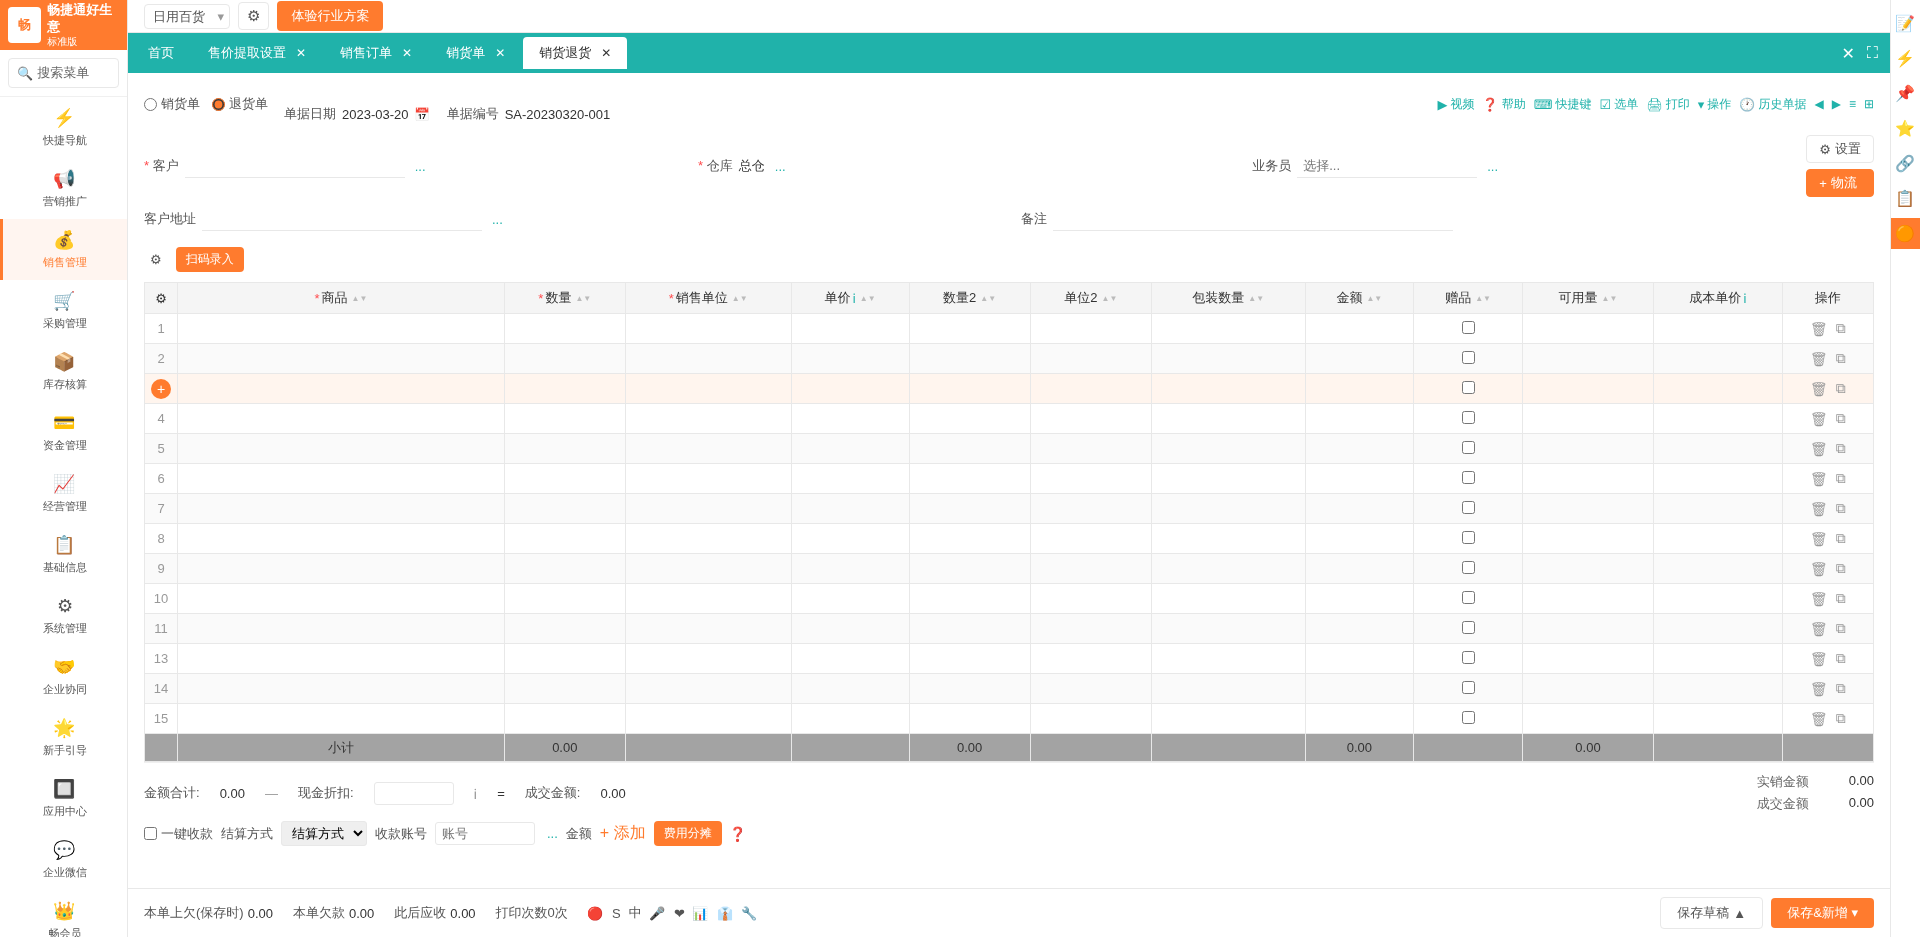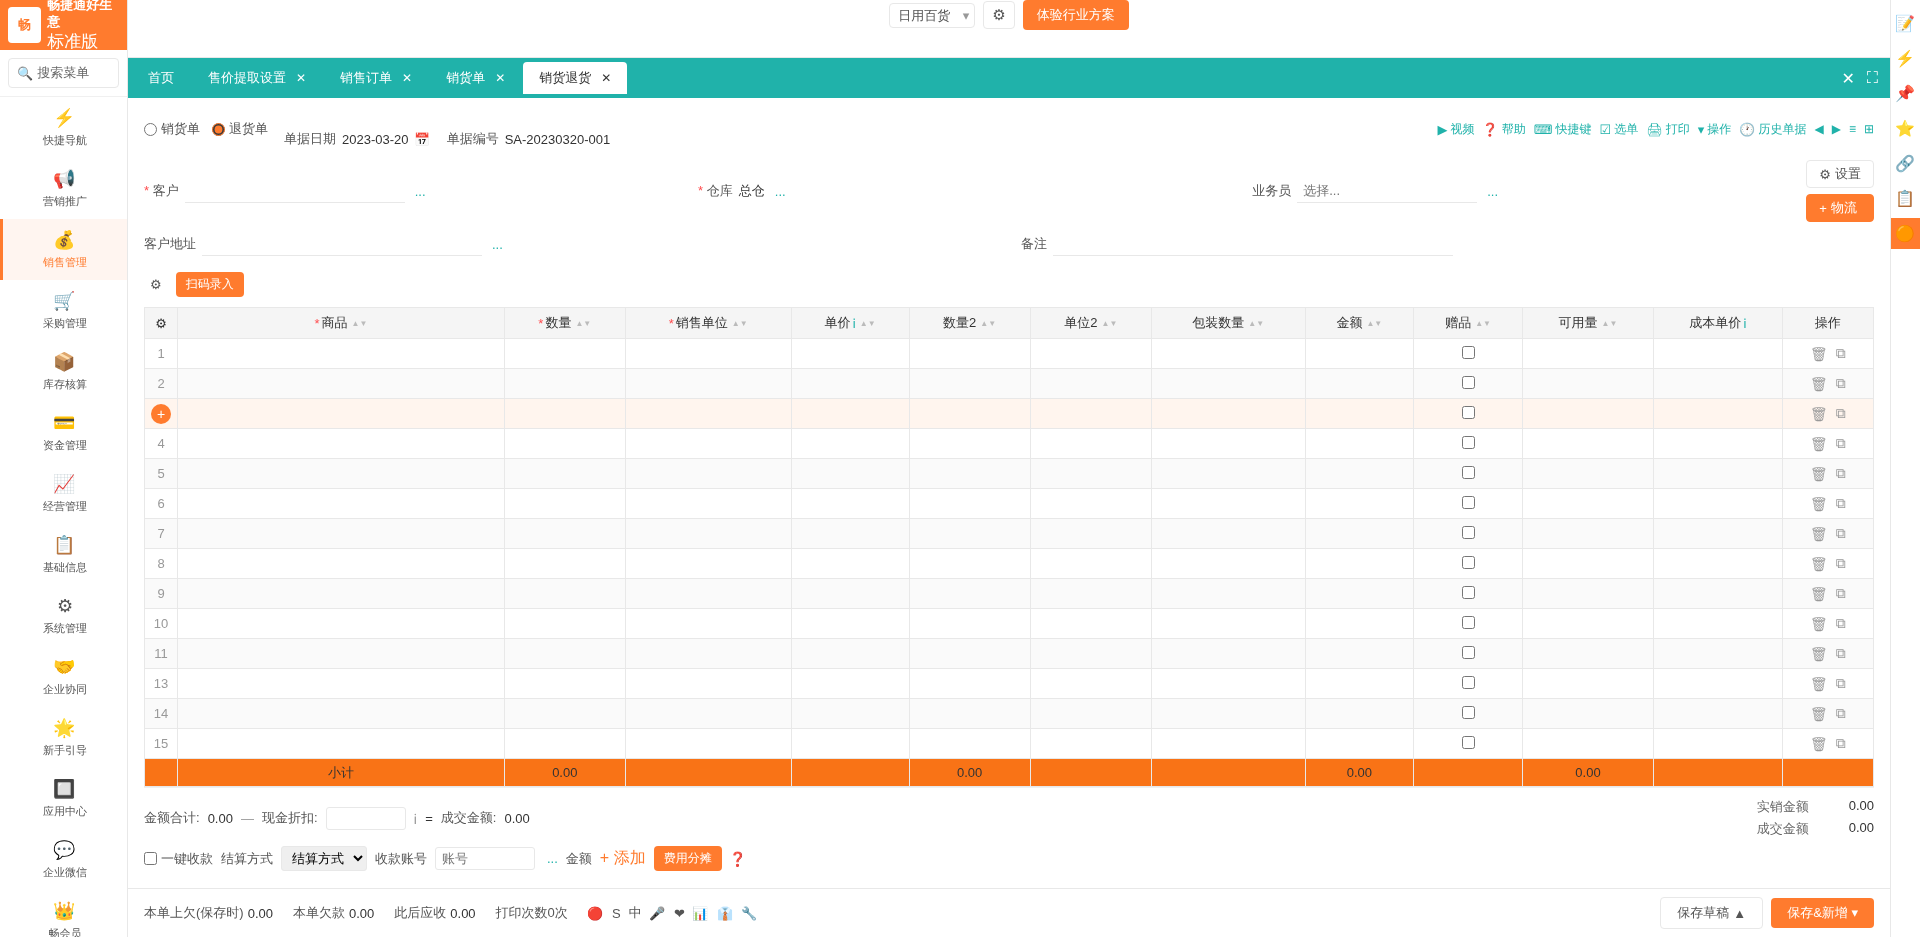--- a/index.html
+++ b/index.html
@@ -11,21 +11,21 @@
     .sidebar-logo-icon { width: 36px; height: 36px; background: #fff; border-radius: 4px; display: flex; align-items: center; justify-content: center; font-size: 18px; color: #ff7b2e; font-weight: bold; }
     .sidebar-logo-text { color: #fff; font-size: 12px; line-height: 1.3; font-weight: bold; }
     .sidebar-search { padding: 8px; border-bottom: 1px solid #f0f0f0; }
     .sidebar-search-btn { width: 100%; background: none; border: 1px solid #e8e8e8; border-radius: 4px; padding: 5px 8px; cursor: pointer; color: #666; font-size: 12px; display: flex; align-items: center; gap: 4px; }
     .sidebar-nav-item { display: flex; flex-direction: column; align-items: center; padding: 10px 4px; cursor: pointer; color: #555; gap: 4px; border-left: 3px solid transparent; }
     .sidebar-nav-item.active { background: #fff5f0; color: #ff7b2e; border-left: 3px solid #ff7b2e; }
     .sidebar-nav-icon { font-size: 18px; }
     .sidebar-nav-label { font-size: 11px; }
 
     
-    .topbar { background: #fff; height: 58px; display: flex; align-items: center; justify-content: space-between; padding: 0 16px; border-bottom: 1px solid #e8e8e8; flex-shrink: 0; flex-direction: column; }
+    .topbar { background: #fff; height: 33px; display: flex; align-items: center; justify-content: space-between; padding: 0 16px; border-bottom: 1px solid #e8e8e8; flex-shrink: 0; }
     .topbar-left { display: flex; align-items: center; gap: 8px; }
     .topbar-select { border: 1px solid #e8e8e8; border-radius: 4px; padding: 4px 24px 4px 8px; color: #555; background: #fff; cursor: pointer; appearance: none; position: relative; }
     .topbar-select-wrap { position: relative; display: flex; align-items: center; }
     .topbar-select-wrap::after { content: '▾'; position: absolute; right: 6px; color: #999; pointer-events: none; }
     .topbar-settings-btn { background: none; border: 1px solid #e8e8e8; border-radius: 4px; padding: 4px 8px; cursor: pointer; color: #555; font-size: 15px; }
     .topbar-trial-btn { background: #ff7b2e; color: #fff; border: none; border-radius: 4px; padding: 6px 14px; cursor: pointer; font-size: 13px; }
     .topbar-right { display: flex; align-items: center; gap: 16px; }
     .topbar-right-item { display: flex; align-items: center; gap: 4px; cursor: pointer; color: #555; font-size: 13px; }
     .badge { background: #ff4d4f; color: #fff; border-radius: 10px; padding: 1px 5px; font-size: 11px; position: absolute; top: -6px; right: -8px; }
     .badge-wrap { position: relative; display: inline-block; }
@@ -67,34 +67,34 @@
     .table-toolbar { display: flex; align-items: center; padding: 6px 0; gap: 8px; margin-bottom: 4px; }
     .table-toolbar-btn { background: none; border: none; cursor: pointer; color: #555; font-size: 13px; display: flex; align-items: center; gap: 3px; padding: 3px 6px; border-radius: 3px; }
     .scan-btn { background: #ff7b2e; color: #fff; border: none; border-radius: 4px; padding: 4px 10px; cursor: pointer; font-size: 12px; }
 
     
     .data-table { width: 100%; border-collapse: collapse; font-size: 12px; }
     .data-table th { background: #f5f5f5; border: 1px solid #e8e8e8; padding: 6px 8px; text-align: center; white-space: nowrap; color: #333; font-weight: 500; }
     .data-table td { border: 1px solid #e8e8e8; padding: 4px 6px; text-align: center; height: 28px; color: #333; }
     .data-table tr:nth-child(even) { background: #fafafa; }
     .data-table .row-active { background: #fff5ee !important; }
-    .data-table .subtotal { background: #f97316; font-weight: 500; }
+    .data-table .subtotal { background: #a3a3a3; font-weight: 500; }
     .data-table .row-num { color: #999; width: 30px; }
     .checkbox-cell { text-align: center; }
     input[type=checkbox] { accent-color: #20b2aa; }
     .col-actions { display: flex; gap: 4px; justify-content: center; align-items: center; }
     .icon-btn { background: none; border: none; cursor: pointer; color: #999; font-size: 14px; padding: 2px; }
     .sort-arrows { display: inline-flex; flex-direction: column; font-size: 8px; color: #bbb; margin-left: 2px; vertical-align: middle; }
     .th-sort { display: flex; align-items: center; justify-content: center; gap: 2px; }
     .required-star { color: #ff4d4f; }
     .add-row-btn { width: 20px; height: 20px; background: #ff7b2e; color: #fff; border: none; border-radius: 50%; cursor: pointer; font-size: 14px; display: flex; align-items: center; justify-content: center; }
 
     
     .form-footer { border-top: 1px solid #f0f0f0; padding: 10px 0; }
-    .footer-row1 { display: flex; align-items: center; gap: 8px; margin-bottom: 8px; }
+    .footer-row1 { display: flex; align-items: center; gap: 20px; margin-bottom: 8px; }
     .footer-row2 { display: flex; align-items: center; gap: 8px; }
     .footer-label { color: #555; white-space: nowrap; }
     .footer-value { color: #333; font-weight: 500; }
     .footer-separator { color: #999; }
     .footer-input { border: 1px solid #e8e8e8; border-radius: 3px; padding: 3px 6px; width: 100px; }
     .footer-calc { color: #333; }
     .checkbox-label { display: flex; align-items: center; gap: 4px; cursor: pointer; color: #555; }
     .discount-input { border: 1px solid #e8e8e8; border-radius: 3px; padding: 3px 6px; width: 80px; }
     .add-btn { background: none; border: none; cursor: pointer; color: #ff7b2e; font-size: 16px; }
     .fenpei-btn { background: #ff7b2e; color: #fff; border: none; border-radius: 4px; padding: 4px 10px; cursor: pointer; font-size: 12px; }
@@ -119,21 +119,21 @@
 </head>
 <body>
 
 <div class="sidebar">
   <div class="sidebar-logo">
     <div class="sidebar-logo-icon">
       <span>畅</span>
     </div>
     <div class="sidebar-logo-text">
       <div>畅捷通好生意</div>
-      <div style="font-size:17px;font-weight:normal;">标准版</div>
+      <div style="font-size:10px;font-weight:normal;">标准版</div>
     </div>
   </div>
   <div class="sidebar-search">
     <button class="sidebar-search-btn">
       <span>🔍</span>
       <span>搜索菜单</span>
     </button>
   </div>
 
   <div class="sidebar-nav-item">

